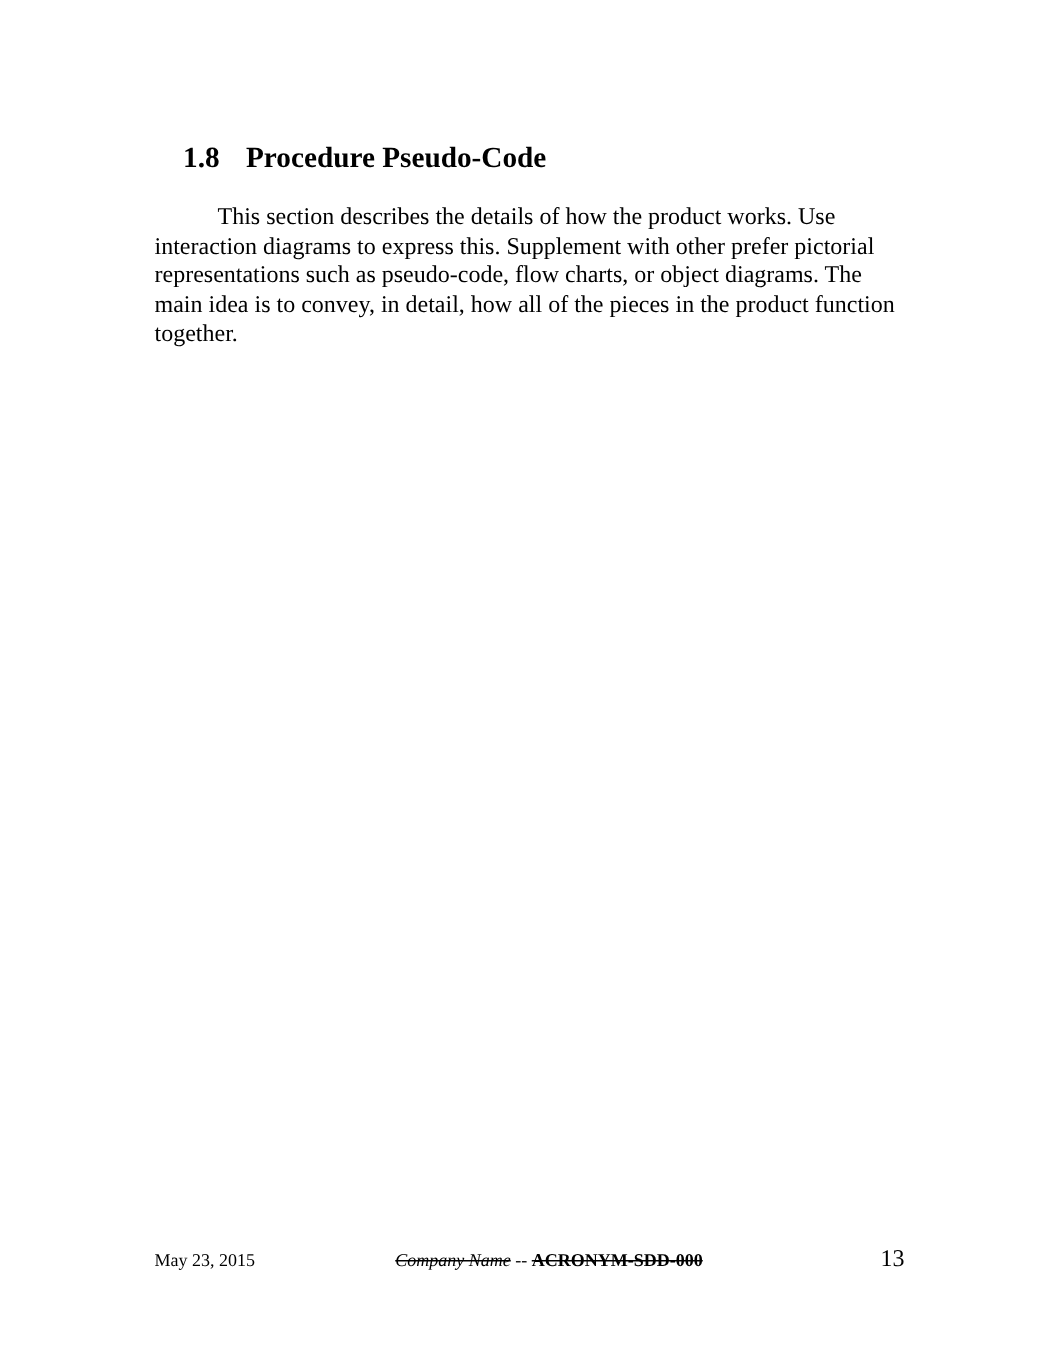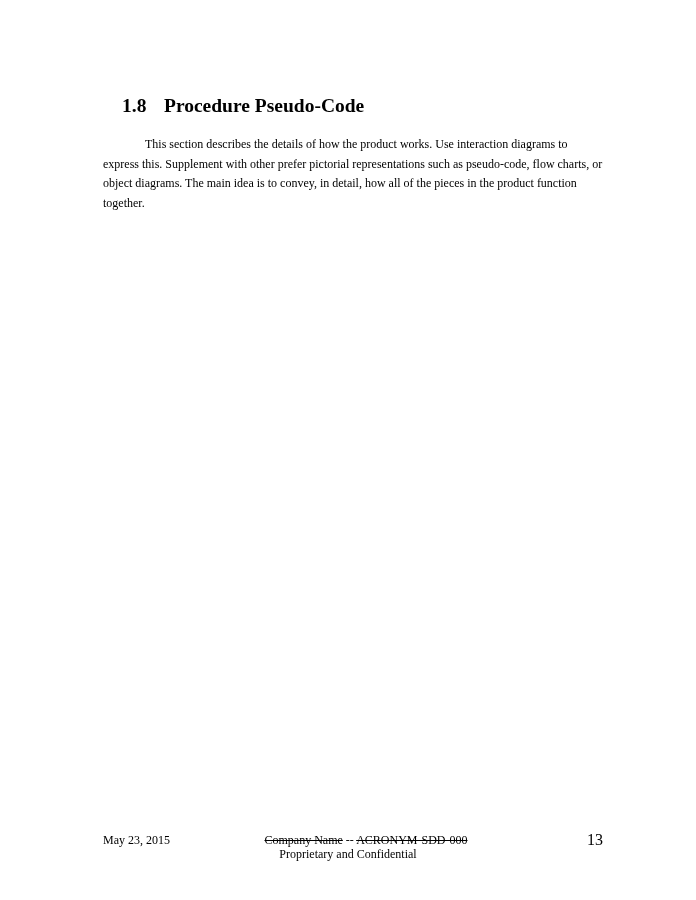--- a/index.html
+++ b/index.html
@@ -1,40 +1,39 @@
 <!DOCTYPE html>
 <html><head>
   <meta charset="utf-8">
   <style>
     html, body { margin: 0; padding: 0; background: #ffffff; }
     body { width: 696px; height: 900px; position: relative; overflow: hidden;
            font-family: "Liberation Serif", "DejaVu Serif", serif; color: #000; }
     .heading { position: absolute; left: 122px; top: 95px; font-size: 19.5px; font-weight: bold; white-space: nowrap; }
     .heading .num { display: inline-block; width: 42px; }
-    .body-text { position: absolute; left: 103px; top: 135px; width: 500px; font-size: 12px; line-height: 19.6px; }
+    .body-text { position: absolute; left: 103px; top: 135px; width: 500px; font-size: 16px; line-height: 19.6px; }
     .body-text p { margin: 0; text-indent: 42px; }
     .footer-date { position: absolute; left: 103px; top: 833px; font-size: 12px; }
     .footer-center { position: absolute; left: 198px; width: 300px; top: 833px; font-size: 12px; text-align: center; line-height: 14px; }
-    .footer-center .company { text-decoration: line-through; margin-left: 36px; }
-    .footer-center .acronym { font-weight: normal; text-decoration: line-through; }
+    .footer-center .company { font-style: italic; text-decoration: line-through; margin-left: 36px; }
+    .footer-center .acronym { font-weight: bold; text-decoration: line-through; }
     .footer-page { position: absolute; left: 587px; top: 831px; font-size: 16px; }
   </style>
 </head>
 <body>
 
 <div class="heading">
   <span class="num">1.8</span><span>Procedure Pseudo-Code</span>
 </div>
 
 <div class="body-text">
   <p>This section describes the details of how the product works.  Use interaction diagrams to express this. Supplement with other prefer pictorial representations such as pseudo-code, flow charts, or object diagrams.  The main idea is to convey, in detail, how all of the pieces in the product function together.</p>
 </div>
 
 <div class="footer-date">May 23, 2015</div>
 
 <div class="footer-center">
   <div>
     <span class="company">Company Name</span><span style="white-space:pre"> -- </span><span class="acronym">ACRONYM-SDD-000</span>
   </div>
-  <div>Proprietary and Confidential</div>
 </div>
 
 <div class="footer-page">13</div>
 
 </body></html>

